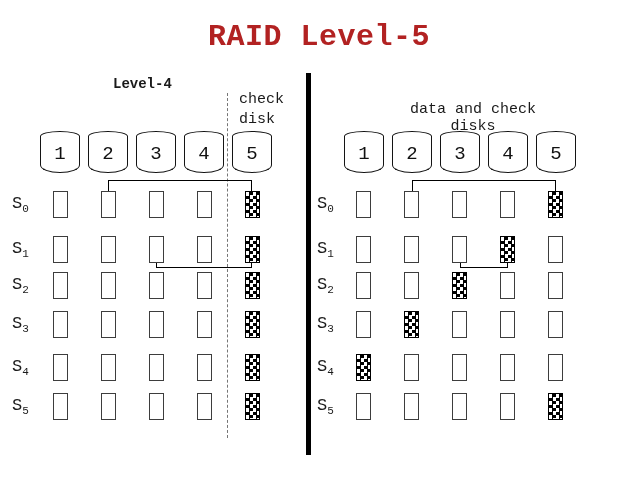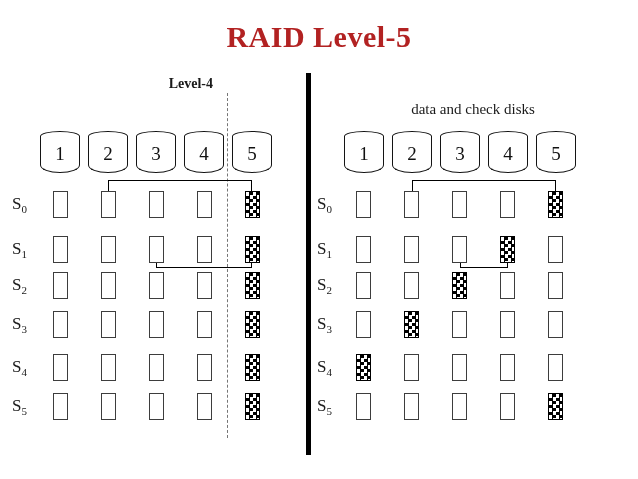--- a/index.html
+++ b/index.html
@@ -1,28 +1,28 @@
 <!DOCTYPE html>
 <html><head>
 <meta charset="utf-8">
 <style>
   * { margin:0; padding:0; box-sizing:border-box; }
   html,body { background:#fff; }
   .canvas {
     position:relative; width:638px; height:479px; background:#ffffff;
-    font-family:Liberation Serif, serif; color:#1a1a1a; overflow:hidden;
+    font-family:Liberation Mono, monospace; color:#1a1a1a; overflow:hidden;
   }
   .abs { position:absolute; }
 
   .title {
     left:0; top:20px; width:638px; text-align:center;
     font-size:30px; font-weight:600; color:#B22222; letter-spacing:0.5px;
   }
 
-  .hdr { font-weight:bold; font-size:14px; text-align:right; }
+  .hdr { font-weight:bold; font-size:14px; text-align:left; }
   .lv4 { left:113px; top:76px; width:100px; }
   .lv5 { left:412px; top:76px; width:100px; }
   .sublab { font-size:15px; text-align:center; }
   .ddl { left:83px;  top:101px; width:100px; }
   .dcl { left:383px; top:101px; width:180px;text-align:center; }
   .cdl { left:239px; top:90px; font-size:15px; line-height:20px; text-align:left; }
 
   
   .divider { left:306px; top:73px; width:5px; height:382px; background:#000; }
   
@@ -77,20 +77,24 @@
 </head>
 <body>
 
 <div class="canvas">
 
   <div class="abs title">RAID Level-5</div>
 
   <div class="abs divider"></div>
 
   <div class="abs hdr lv4">Level-4</div>
+  <div class="abs cdl">
+    <div>check</div>
+    <div>disk</div>
+  </div>
   <div class="abs dashed"></div>
 
   <div class="cyl Ld1">
       <div class="ctop"></div>
       <div class="cbody"></div>
       <div class="num">1</div>
     </div>
   <div class="cyl Ld2">
       <div class="ctop"></div>
       <div class="cbody"></div>

